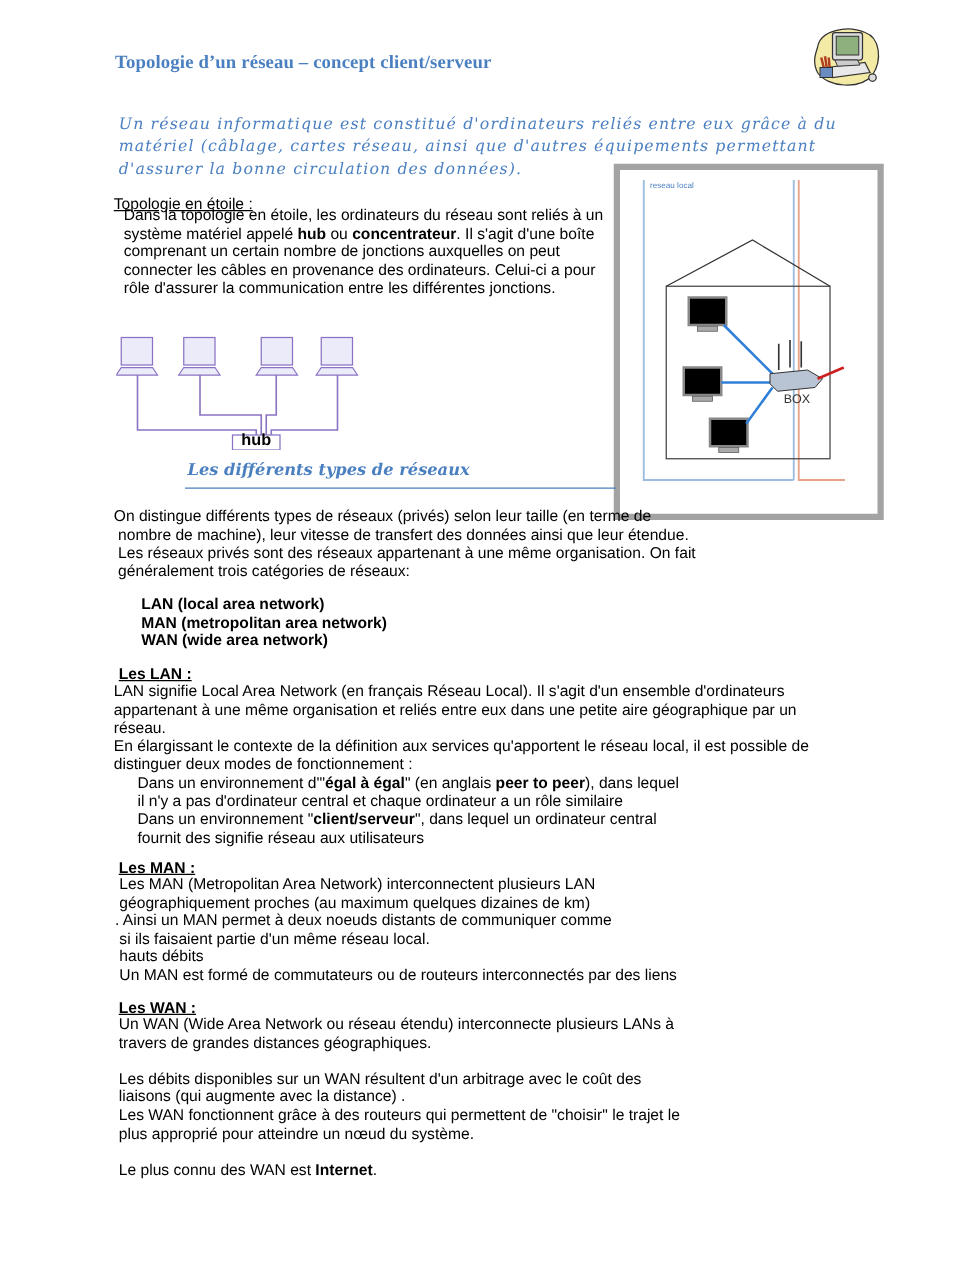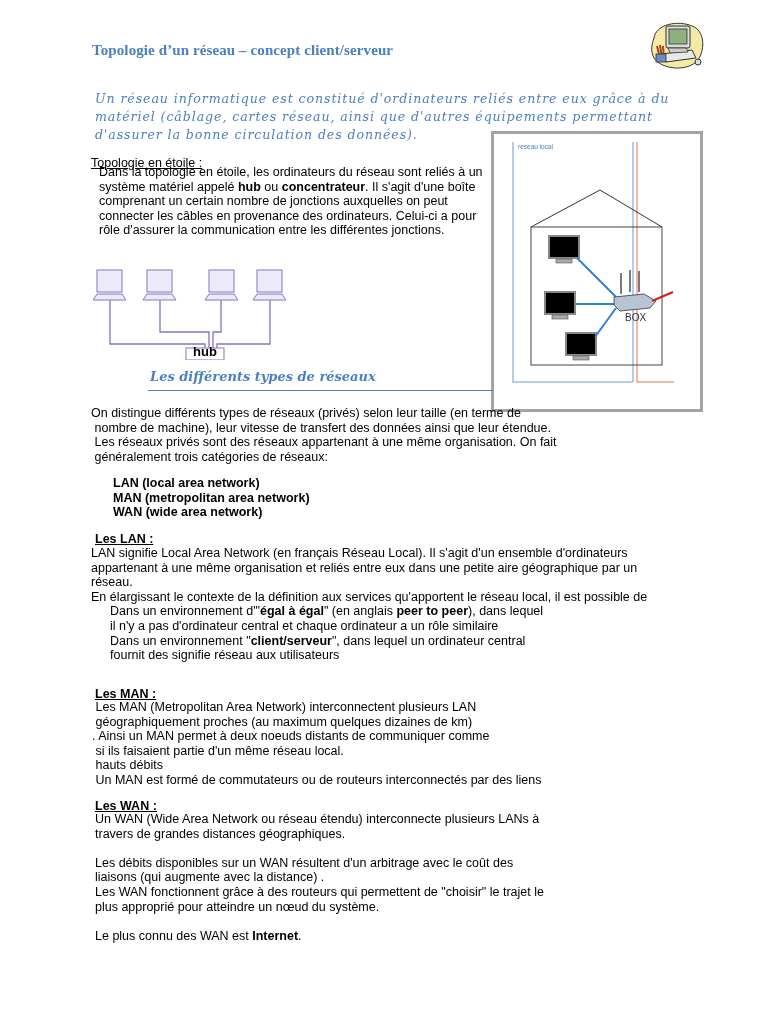--- a/index.html
+++ b/index.html
@@ -19,21 +19,21 @@
   .types-para { left:91px; top:406px; width:520px; }
   .types-list { left:113px; top:476px; font-weight:bold; font-size:12.5px; line-height:14.6px; }
   .lan-head { left:95px; top:532px; font-weight:bold; }
   .lan-body { left:91px; top:546px; width:600px; }
   .indent { padding-left:19px; }
   .man-head { left:95px; top:687px; font-weight:bold; }
   .man-body { left:92px; top:700px; width:480px; }
   .wan-head { left:95px; top:799px; font-weight:bold; }
   .wan-body { left:95px; top:812px; width:480px; }
   .gap { height:14.6px; }
-  .diagram-frame { left:491px; top:131px; width:206px; height:275px; border:3px solid #a3a3a3; background:#fff;text-decoration:underline; }
+  .diagram-frame { left:491px; top:131px; width:206px; height:275px; border:5px solid #a3a3a3; background:#fff;text-decoration:underline; }
   svg { display:block; }
 </style>
 </head>
 <body>
 
 <div class="abs title">Topologie d’un réseau – concept client/serveur</div>
 
 <div class="abs" style="left:648px;top:18px;">
   <svg width="58" height="54" viewBox="0 0 58 54">
     <path d="M6 20 C8 6 30 2 44 8 C56 12 58 30 50 42 C40 54 14 52 6 40 C2 32 4 26 6 20Z" fill="#f2eaa5" stroke="#333" stroke-width="1"></path>
@@ -137,20 +137,21 @@
   <div>MAN (metropolitan area network)</div>
   <div>WAN (wide area network)</div>
 </div>
 
 <div class="abs sec-label lan-head">Les LAN :</div>
 <div class="abs body-text lan-body">
   <div>LAN signifie Local Area Network (en français Réseau Local). Il s'agit d'un ensemble d'ordinateurs</div>
   <div>appartenant à une même organisation et reliés entre eux dans une petite aire géographique par un</div>
   <div>réseau.</div>
   <div>En élargissant le contexte de la définition aux services qu'apportent le réseau local, il est possible de</div>
+  <div>distinguer deux modes de fonctionnement :</div>
   <div class="indent"><span>Dans un environnement d'"</span><b>égal à égal</b><span>" (en anglais </span><b>peer to peer</b><span>), dans lequel</span></div>
   <div class="indent">il n'y a pas d'ordinateur central et chaque ordinateur a un rôle similaire</div>
   <div class="indent"><span>Dans un environnement "</span><b>client/serveur</b><span>", dans lequel un ordinateur central</span></div>
   <div class="indent">fournit des signifie réseau aux utilisateurs</div>
 </div>
 
 <div class="abs sec-label man-head">Les MAN :</div>
 <div class="abs body-text man-body">
   <div style="white-space:pre"> Les MAN (Metropolitan Area Network) interconnectent plusieurs LAN</div>
   <div style="white-space:pre"> géographiquement proches (au maximum quelques dizaines de km)</div>

